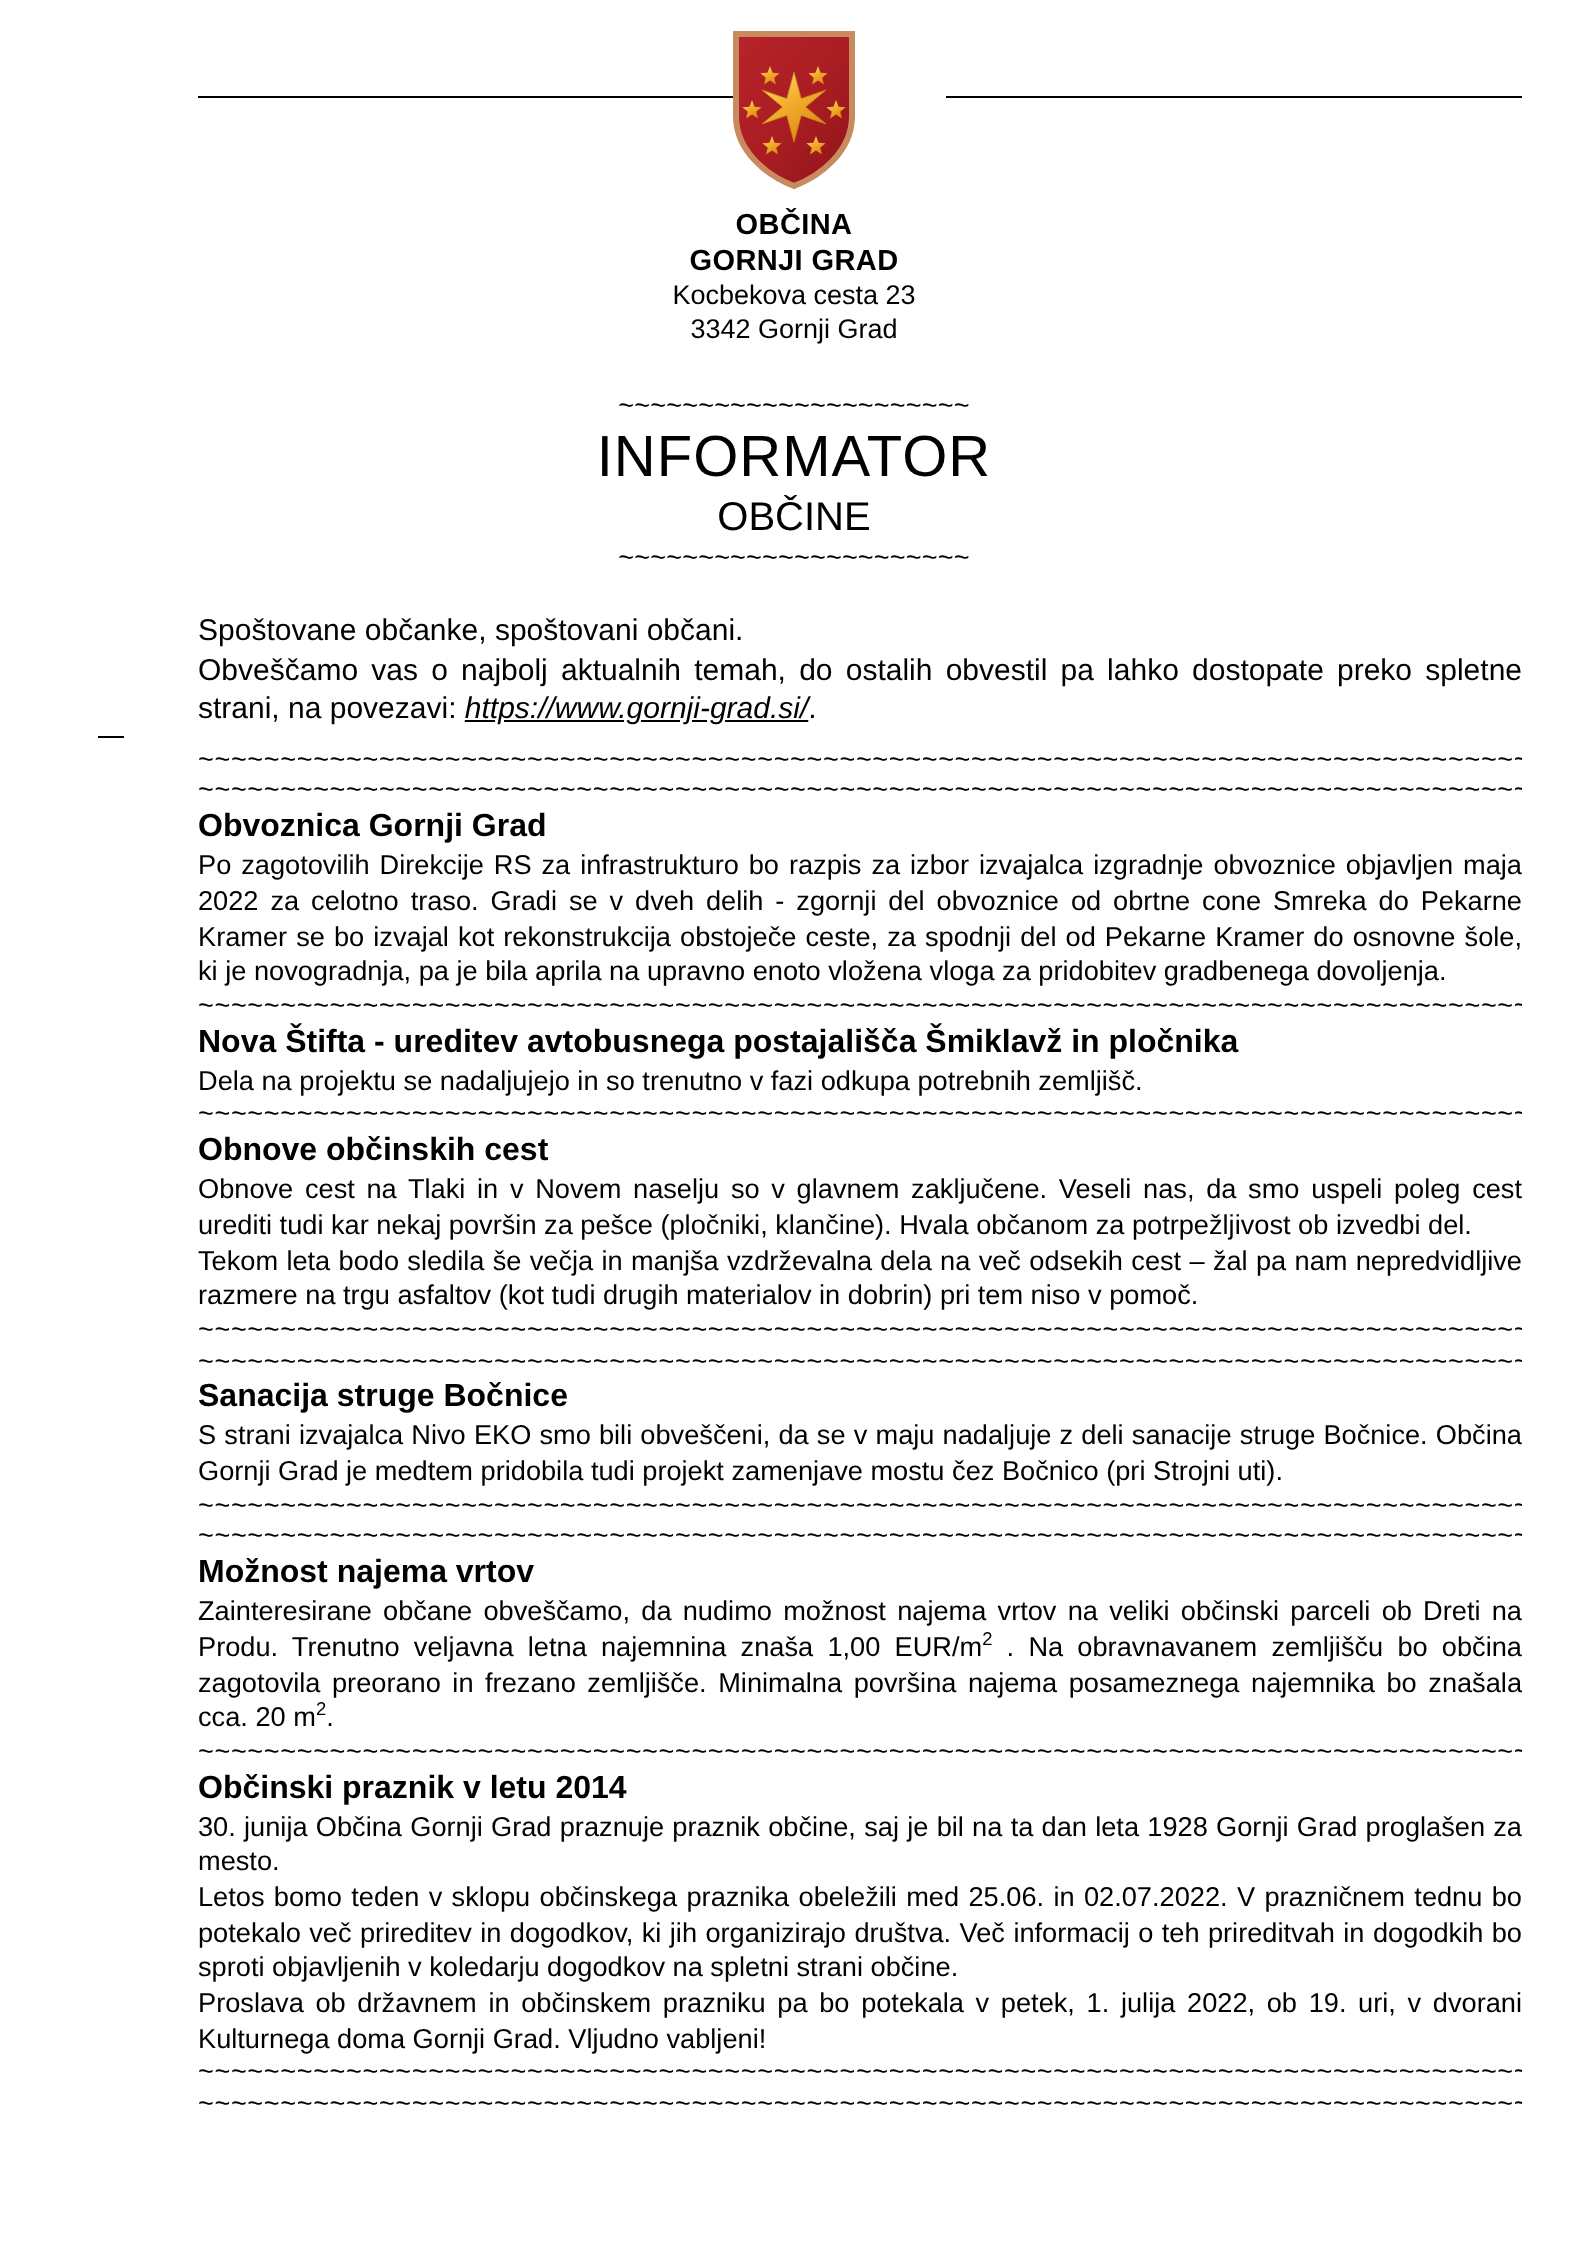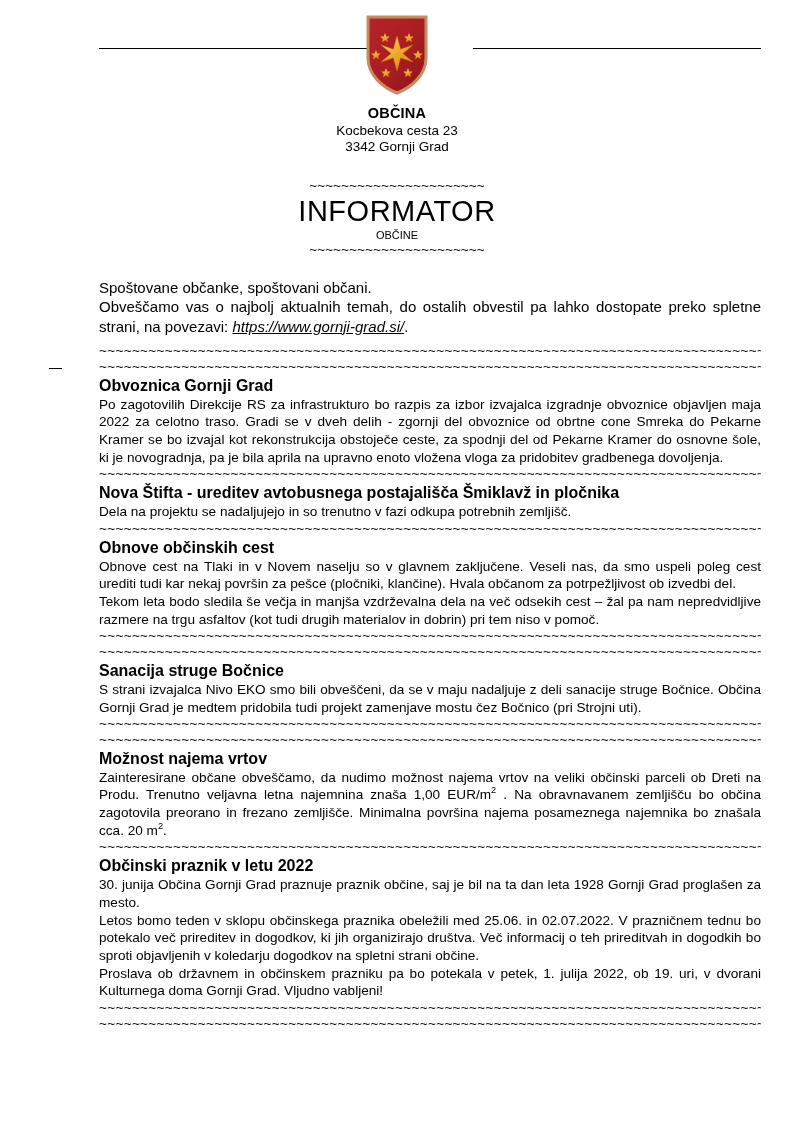--- a/index.html
+++ b/index.html
@@ -64,21 +64,21 @@
     text-align: center;
     margin-top: 22px;
   }
   .title-main {
     font-size: 29px;
     letter-spacing: 0.5px;
     line-height: 1.16;
     margin: 2px 0 0 0;
   }
   .title-sub {
-    font-size: 11px;
+    font-size: 20px;
     line-height: 1.2;
     margin: 0;
   }
 
   
   .tilde {
     font-size: 13.5px;
     line-height: 1.16;
     letter-spacing: 0.1px;
     white-space: nowrap;
@@ -172,20 +172,21 @@
         <path d="M12 36 L13.3 39.4 L16.8 39.6 L14.1 41.9 L15 45.3 L12 43.3 L9 45.3 L9.9 41.9 L7.2 39.6 L10.7 39.4 Z"></path>
         <path d="M54 36 L55.3 39.4 L58.8 39.6 L56.1 41.9 L57 45.3 L54 43.3 L51 45.3 L51.9 41.9 L49.2 39.6 L52.7 39.4 Z"></path>
         <path d="M22 54 L23.3 57.4 L26.8 57.6 L24.1 59.9 L25 63.3 L22 61.3 L19 63.3 L19.9 59.9 L17.2 57.6 L20.7 57.4 Z"></path>
         <path d="M44 54 L45.3 57.4 L48.8 57.6 L46.1 59.9 L47 63.3 L44 61.3 L41 63.3 L41.9 59.9 L39.2 57.6 L42.7 57.4 Z"></path>
       </g>
     </svg>
   </div>
 
   <div class="org-block">
     <div class="org-name">OBČINA</div>
+    <div class="org-name">GORNJI GRAD</div>
     <div class="org-addr">Kocbekova cesta 23</div>
     <div class="org-addr">3342 Gornji Grad</div>
   </div>
 
   <div class="title-block">
     <div class="tilde tilde-center">~~~~~~~~~~~~~~~~~~~~~~</div>
     <div class="title-main">INFORMATOR</div>
     <div class="title-sub">OBČINE</div>
     <div class="tilde tilde-center">~~~~~~~~~~~~~~~~~~~~~~</div>
   </div>
@@ -223,21 +224,21 @@
         <div class="sec-body">
           <p>S strani izvajalca Nivo EKO smo bili obveščeni, da se v maju nadaljuje z deli sanacije struge Bočnice. Občina Gornji Grad je medtem pridobila tudi projekt zamenjave mostu čez Bočnico (pri Strojni uti).</p>
         </div>
         <div class="tilde tilde-full">~~~~~~~~~~~~~~~~~~~~~~~~~~~~~~~~~~~~~~~~~~~~~~~~~~~~~~~~~~~~~~~~~~~~~~~~~~~~~~~~~~~~~~</div>
         <div class="tilde tilde-full">~~~~~~~~~~~~~~~~~~~~~~~~~~~~~~~~~~~~~~~~~~~~~~~~~~~~~~~~~~~~~~~~~~~~~~~~~~~~~~~~~~~~~~</div>
         <div class="sec-head">Možnost najema vrtov</div>
         <div class="sec-body">
           <p>Zainteresirane občane obveščamo, da nudimo možnost najema vrtov na veliki občinski parceli ob Dreti na Produ. Trenutno veljavna letna najemnina znaša 1,00 EUR/m<sup>2</sup> . Na obravnavanem zemljišču bo občina zagotovila preorano in frezano zemljišče. Minimalna površina najema posameznega najemnika bo znašala cca. 20 m<sup>2</sup>.</p>
         </div>
         <div class="tilde tilde-full">~~~~~~~~~~~~~~~~~~~~~~~~~~~~~~~~~~~~~~~~~~~~~~~~~~~~~~~~~~~~~~~~~~~~~~~~~~~~~~~~~~~~~~</div>
-        <div class="sec-head">Občinski praznik v letu 2022</div>
+        <div class="sec-head">Občinski praznik v letu 2014</div>
         <div class="sec-body">
           <p>30. junija Občina Gornji Grad praznuje praznik občine, saj je bil na ta dan leta 1928 Gornji Grad proglašen za mesto.</p>
           <p>Letos bomo teden v sklopu občinskega praznika obeležili med 25.06. in 02.07.2022. V prazničnem tednu bo potekalo več prireditev in dogodkov, ki jih organizirajo društva. Več informacij o teh prireditvah in dogodkih bo sproti objavljenih v koledarju dogodkov na spletni strani občine.</p>
           <p>Proslava ob državnem in občinskem prazniku pa bo potekala v petek, 1. julija 2022, ob 19. uri, v dvorani Kulturnega doma Gornji Grad.  Vljudno vabljeni!</p>
         </div>
         <div class="tilde tilde-full">~~~~~~~~~~~~~~~~~~~~~~~~~~~~~~~~~~~~~~~~~~~~~~~~~~~~~~~~~~~~~~~~~~~~~~~~~~~~~~~~~~~~~~</div>
         <div class="tilde tilde-full">~~~~~~~~~~~~~~~~~~~~~~~~~~~~~~~~~~~~~~~~~~~~~~~~~~~~~~~~~~~~~~~~~~~~~~~~~~~~~~~~~~~~~~</div>
       </div>
 
   </div>

